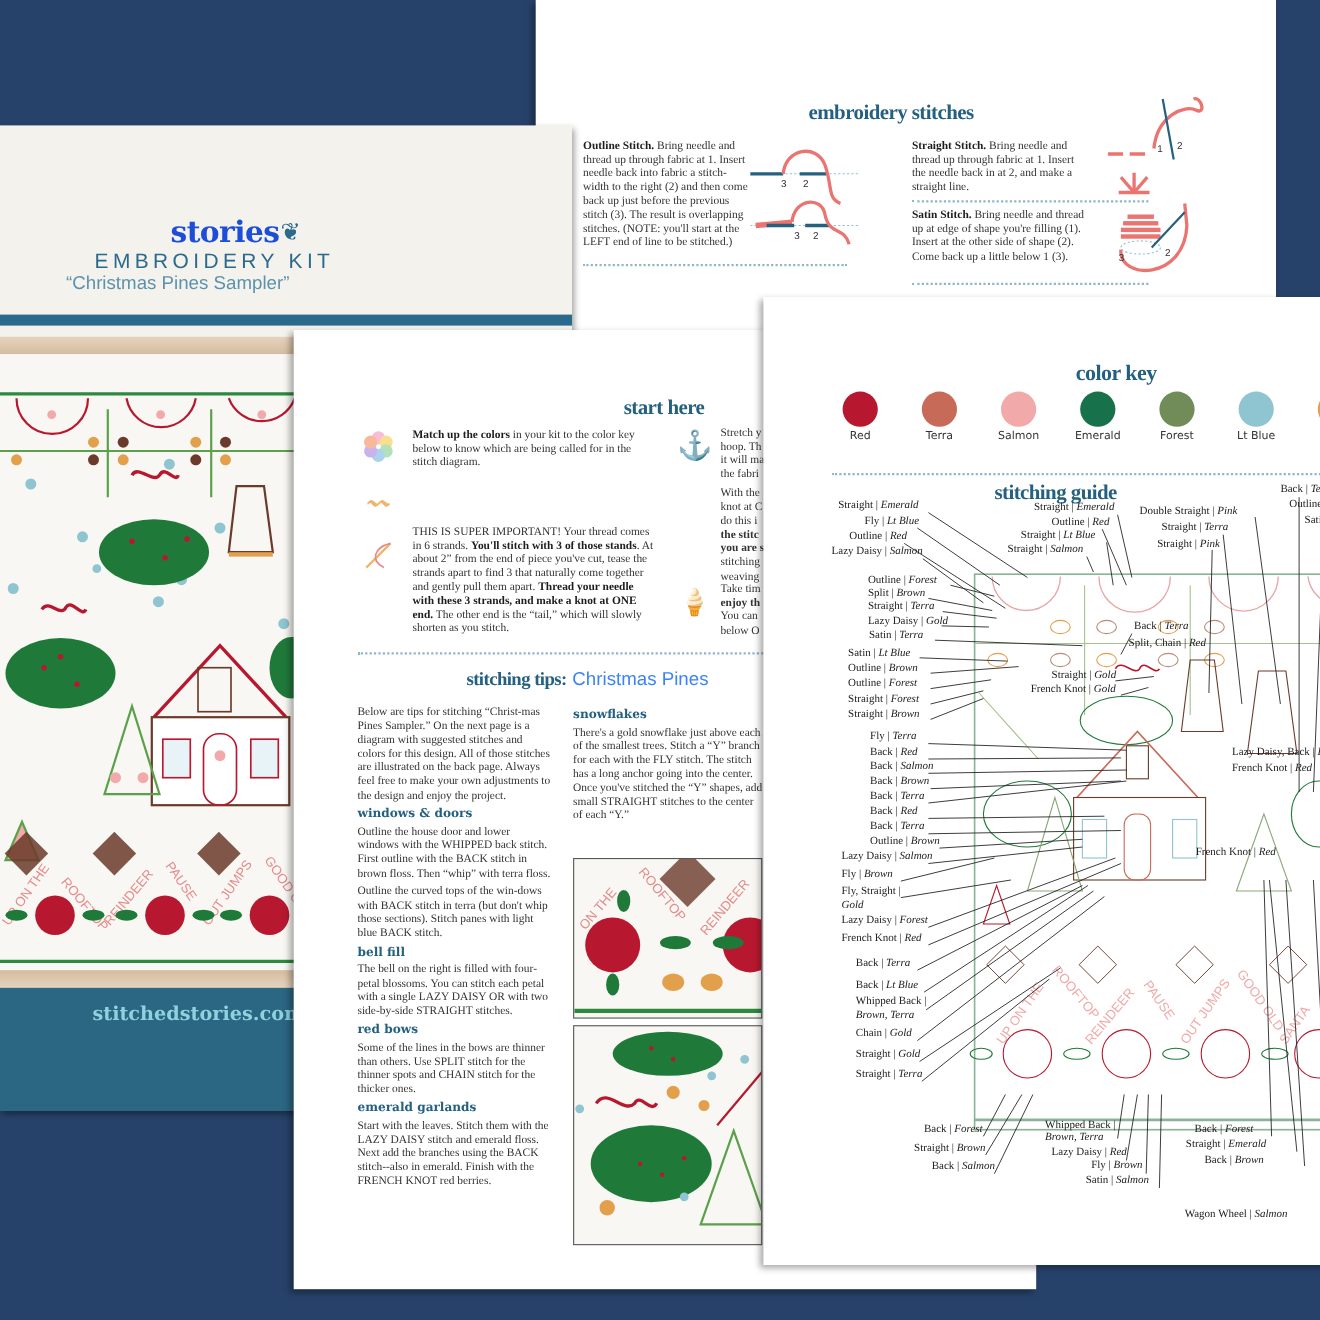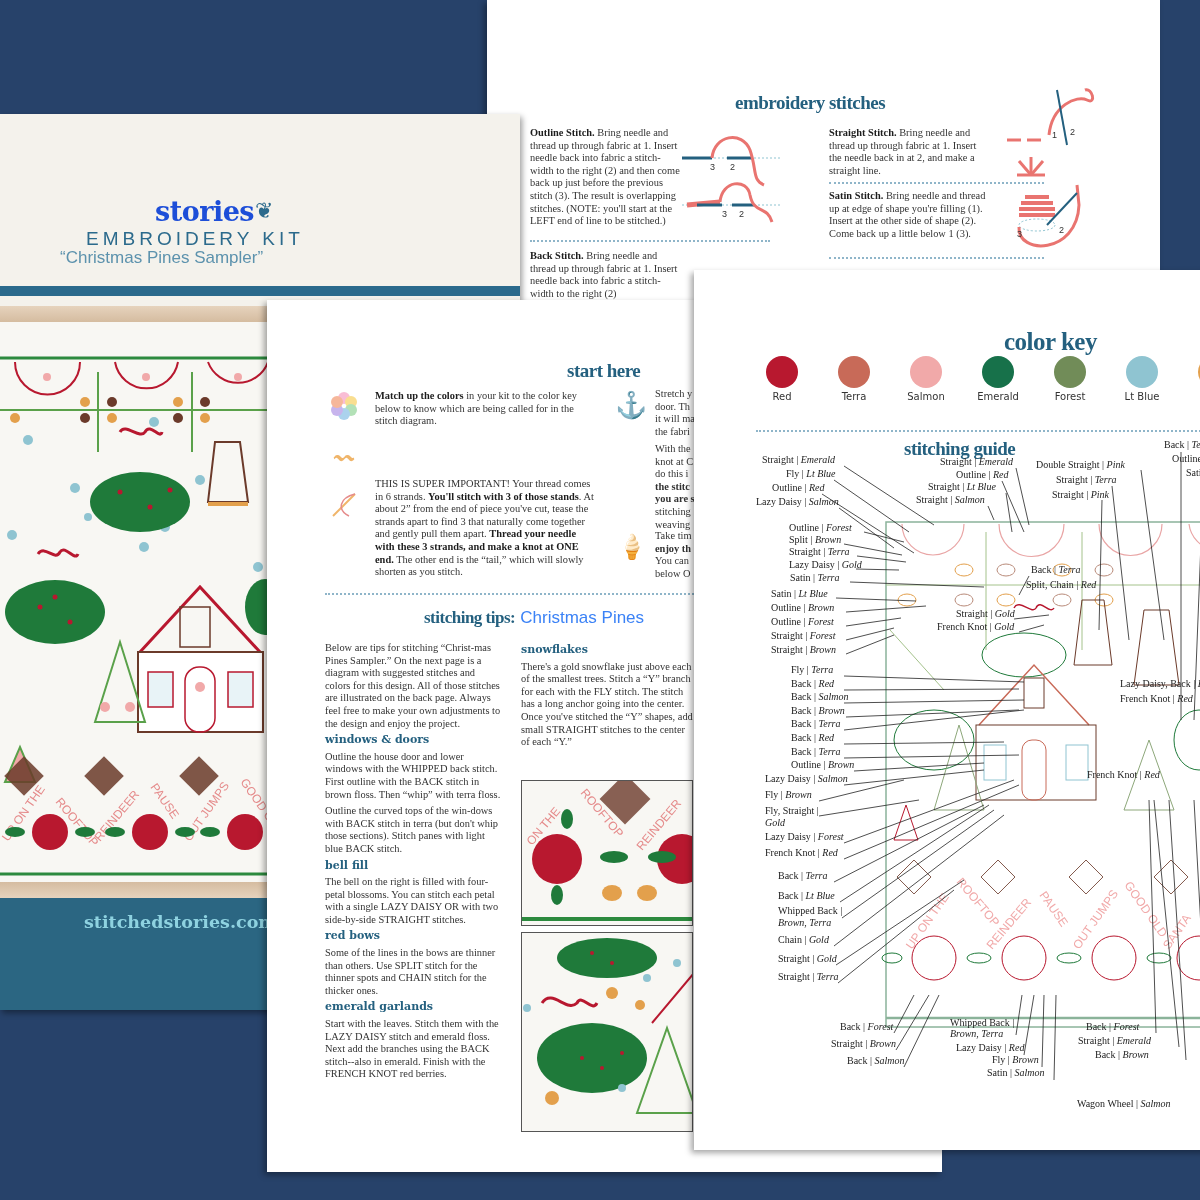--- a/index.html
+++ b/index.html
@@ -48,23 +48,20 @@
 </head>
 <body>
 
 <div class="sheet" id="stitchSheet">
   <div class="ttl">embroidery stitches</div>
 
   <div class="col txt" style="left:43px;top:127px;width:150px">
     <b>Outline Stitch.</b> <span>Bring needle and thread up through fabric at 1. Insert needle back into fabric a stitch-width to the right (2) and then come back up just before the previous stitch (3). The result is overlapping stitches. (NOTE: you'll start at the LEFT end of line to be stitched.)</span>
   </div>
   <div class="dots abs" style="left:43px;top:240px;width:240px"></div>
-  <div class="col txt" style="left:43px;top:250px;width:150px">
-    <b>Back  Stitch.</b> <span>Bring needle and thread up through fabric at 1. Insert needle back into fabric a stitch-width to the right (2)</span>
-  </div>
 
   <svg class="abs" style="left:195px;top:130px" width="100" height="100">
     <line x1="0" y1="28" x2="100" y2="28" stroke="#8fc4d1" stroke-dasharray="2,2"></line>
     <line x1="0" y1="28" x2="30" y2="28" stroke="#24607f" stroke-width="3"></line>
     <line x1="45" y1="28" x2="70" y2="28" stroke="#24607f" stroke-width="3"></line>
     <path d="M30 28 C32 5,60 0,68 20 C75 40,70 50,82 55" stroke="#e97470" stroke-width="3" fill="none"></path>
     <line x1="0" y1="75" x2="100" y2="75" stroke="#8fc4d1" stroke-dasharray="2,2"></line>
     <path d="M5 75 L38 72" stroke="#e97470" stroke-width="5"></path>
     <line x1="15" y1="75" x2="40" y2="75" stroke="#24607f" stroke-width="3"></line>
     <line x1="50" y1="75" x2="72" y2="75" stroke="#24607f" stroke-width="3"></line>
@@ -250,21 +247,21 @@
         <path d="M26 4 C10 8,8 20,20 26" stroke="#e58b8b" stroke-width="1.5" fill="none"></path>
       </svg>
   </div>
   <div class="txt abs" style="left:108px;top:178px;width:220px">
     <span>THIS IS SUPER IMPORTANT! Your thread comes in 6 strands. </span><b>You'll stitch with 3 of those stands</b><span>. At about 2” from the end of piece you've cut, tease the strands apart to find 3 that naturally come together and gently pull them apart. </span><b>Thread your needle with these 3 strands, and make a knot at ONE end.</b><span> The other end is the “tail,” which will slowly shorten as you stitch.</span>
   </div>
 
   <div class="iconbox" style="left:350px;top:90px;color:#e98a5a;font-size:26px">⚓</div>
   <div class="txt abs" style="left:388px;top:88px;width:60px;overflow:hidden;white-space:nowrap">
     <div>Stretch y</div>
-    <div>door. Th</div>
+    <div>hoop. Th</div>
     <div>it will ma</div>
     <div>the fabri</div>
   </div>
   <div class="txt abs" style="left:388px;top:143px;width:60px;overflow:hidden;white-space:nowrap">
     <div>With the</div>
     <div>knot at C</div>
     <div style="font-weight:normal">do this i</div>
     <div style="font-weight:bold">the stitc</div>
     <div style="font-weight:bold">you are s</div>
     <div>stitching</div>
@@ -351,21 +348,21 @@
       <g fill="#e3a04c">
           <circle cx="90" cy="60" r="6"></circle>
           <circle cx="118" cy="72" r="5"></circle>
           <circle cx="30" cy="165" r="7"></circle>
         </g>
     </svg>
   </div>
 </div>
 
 <div class="sheet" id="guideSheet">
-  <div class="ttl abs" style="left:310px;top:58px;font-size:25px">color key</div>
+  <div class="ttl abs" style="left:284px;top:58px;font-size:20px">color key</div>
 
   <div id="swatches">
       <div class="swatch" style="left: 72px; top: 86px; background: rgb(184, 24, 47);"></div>
       <div class="swlbl" style="left: 58px; top: 121px;">Red</div>
       <div class="swatch" style="left: 144px; top: 86px; background: rgb(200, 106, 88);"></div>
       <div class="swlbl" style="left: 130px; top: 121px;">Terra</div>
       <div class="swatch" style="left: 216px; top: 86px; background: rgb(241, 169, 169);"></div>
       <div class="swlbl" style="left: 202px; top: 121px;">Salmon</div>
       <div class="swatch" style="left: 288px; top: 86px; background: rgb(23, 113, 74);"></div>
       <div class="swlbl" style="left: 274px; top: 121px;">Emerald</div>

